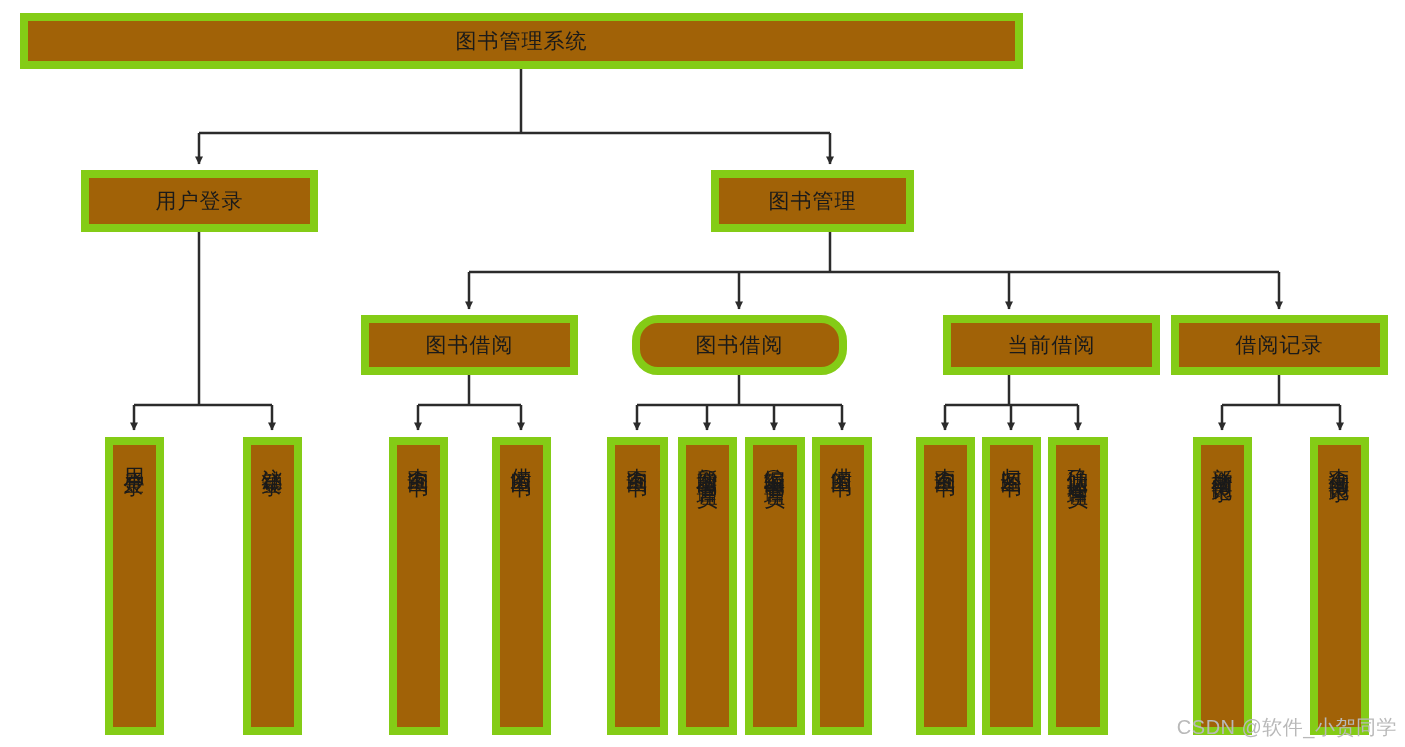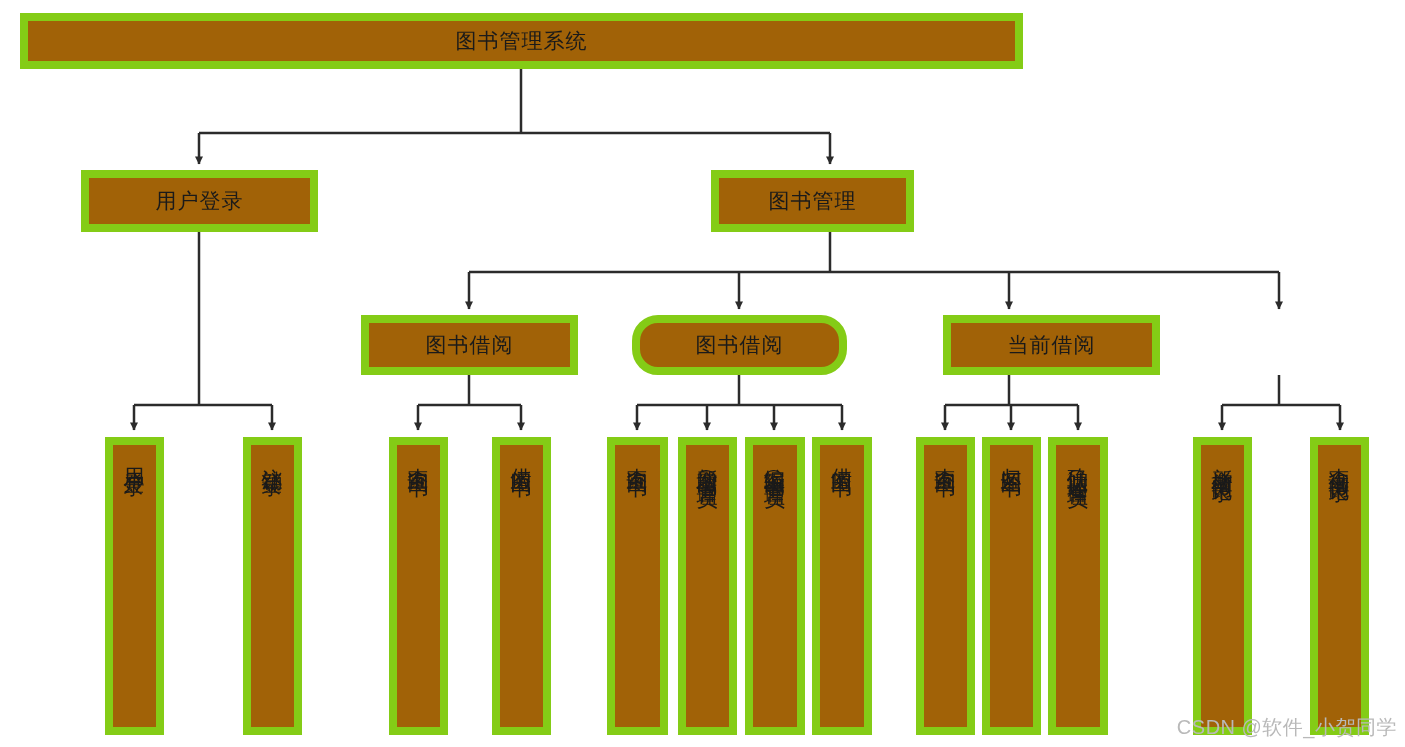--- a/index.html
+++ b/index.html
@@ -145,20 +145,23 @@
   </div>
 
   <div class="node h-node" style="left:632px; top:315px; width:215px; height:60px;border-radius:26px;">
     <span class="node-label">图书借阅</span>
   </div>
 
   <div class="node h-node" style="left:901px; top:315px; width:217px; height:60px;margin-left:42px;">
     <span class="node-label">当前借阅</span>
   </div>
 
+  <div class="node h-node" style="left:1171px; top:315px; width:217px; height:60px;">
+    <span class="node-label">借阅记录</span>
+  </div>
 
   <div class="node v-node" style="left:105px; top:437px; width:59px; height:298px;">
     <span class="node-label">用户登录</span>
   </div>
 
   <div class="node v-node" style="left:243px; top:437px; width:59px; height:298px;">
     <span class="node-label">注销登录</span>
   </div>
 
   <div class="node v-node" style="left:389px; top:437px; width:59px; height:298px;">

